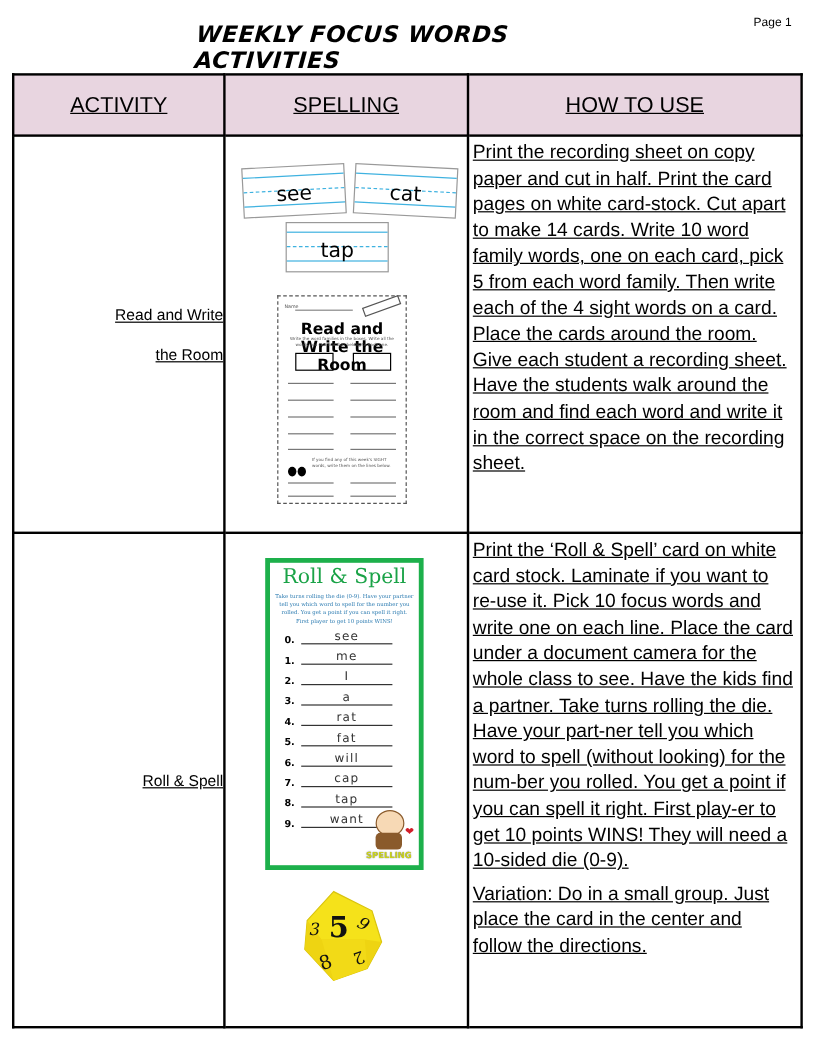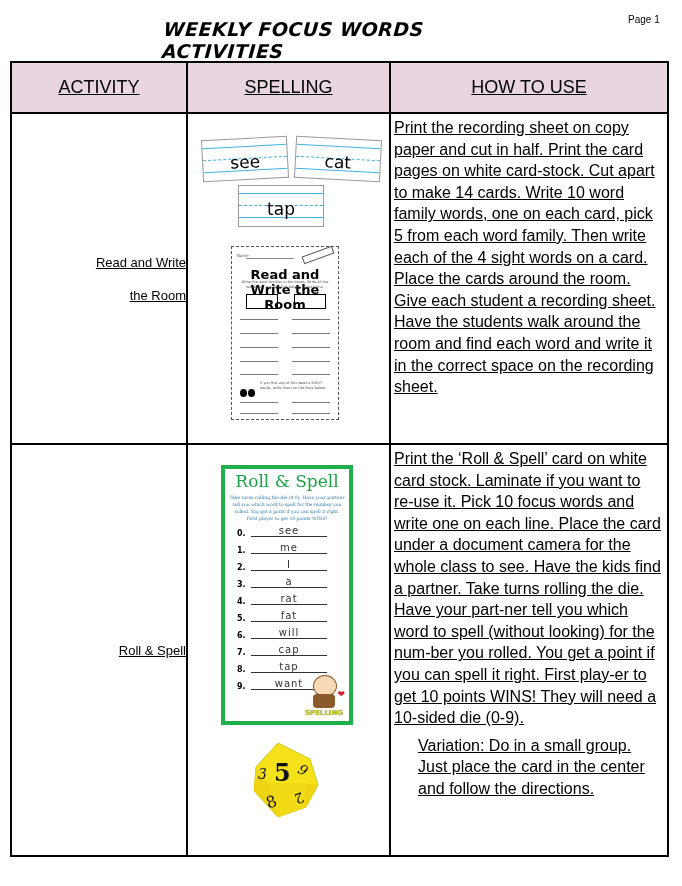--- a/index.html
+++ b/index.html
@@ -13,21 +13,21 @@
   .page-num { position: absolute; left: 628px; top: 14px; font-family: "Liberation Sans", sans-serif; font-size: 10px; }
   table.main {
     position: absolute; left: 10px; top: 61px; width: 657px;
     border-collapse: collapse; table-layout: fixed;
   }
   table.main td, table.main th { border: 2.5px solid #000; padding: 0; vertical-align: middle; text-decoration: underline; }
   th { background: #e8d5e0; height: 49px; font-family: "Liberation Sans", sans-serif; font-weight: normal; font-size: 18px; }
   .act { text-align: right; font-family: "Liberation Sans", sans-serif; font-size: 13px; line-height: 33px; }
   .howto { font-family: "Liberation Sans", sans-serif; font-size: 16px; line-height: 21.6px; padding: 3px 4px 2px 3px !important; vertical-align: top !important; }
   .howto p { margin: 0; }
-  .howto p + p { margin-top: 6px; margin-left: 24px; }
+  .howto p + p { margin-top: 6px; }
   .snap { position: relative; }
   .footer { position: absolute; left: 432px; top: 898px; font-family: "DejaVu Sans", sans-serif; font-size: 9px; color: #222; }
 
   
   .wcard { position: absolute; width: 84px; height: 40px; border: 1px solid #999; background: #fff; }
   .wcard .l1, .wcard .l2, .wcard .l3 { position: absolute; left: 0; right: 0; height: 0; }
   .wcard .l1 { top: 7px; border-top: 1px solid #3fb2e0; }
   .wcard .l2 { top: 19px; border-top: 1px dashed #3fb2e0; }
   .wcard .l3 { top: 31px; border-top: 1px solid #3fb2e0; }
   .wcard .w { position: absolute; left: 0; right: 0; top: 15px; text-align: center; font-family: "DejaVu Sans", sans-serif; font-size: 17px; line-height: 17px; }

